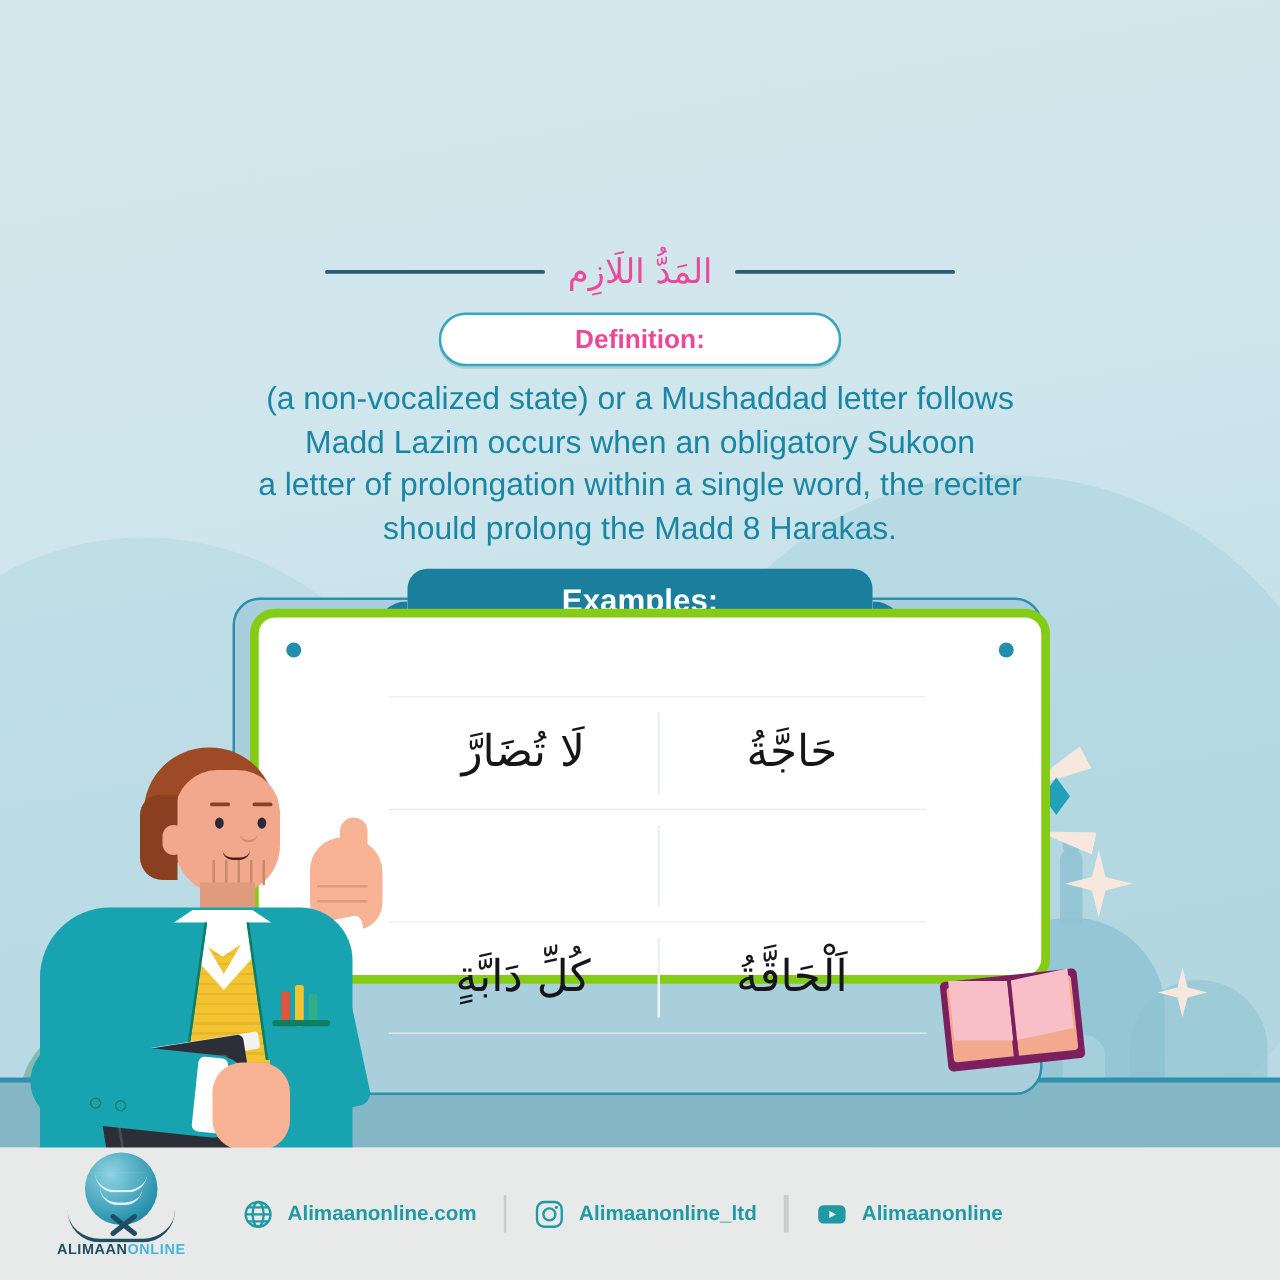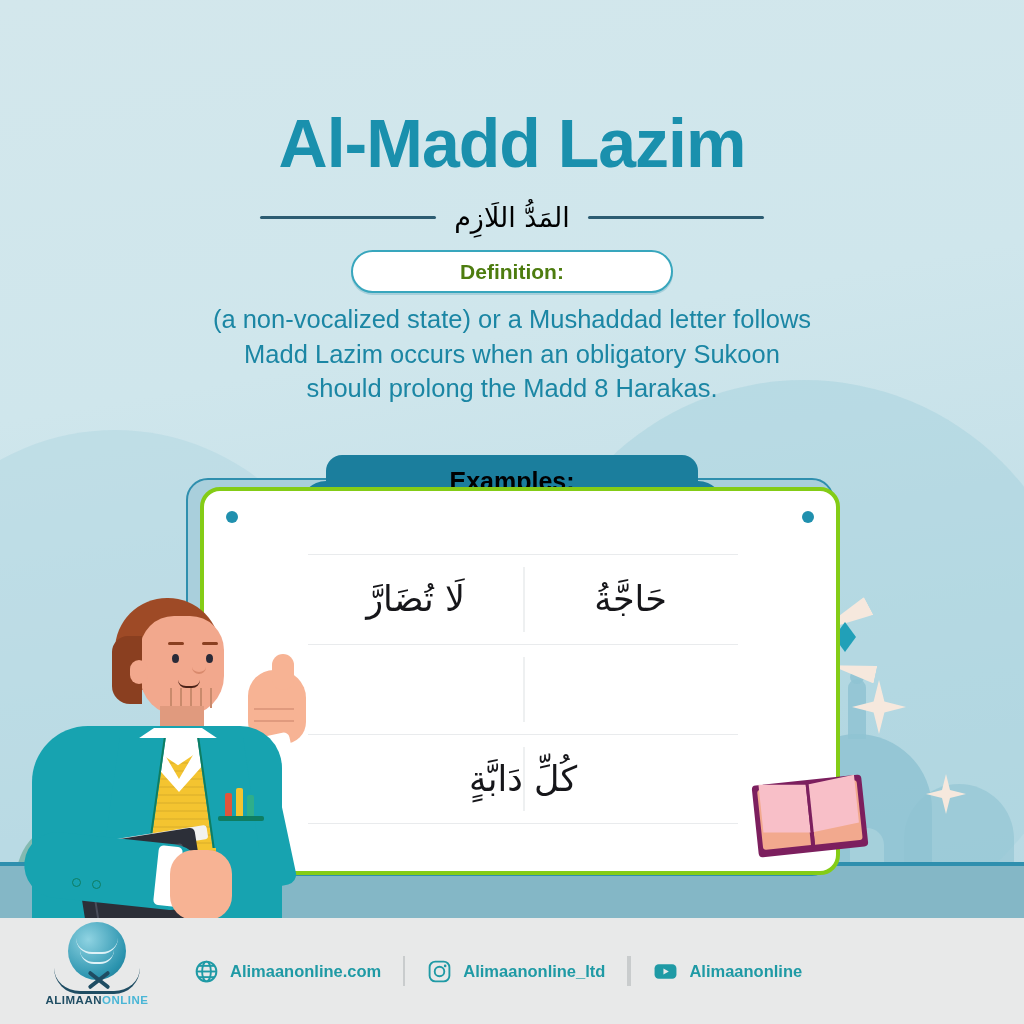--- a/index.html
+++ b/index.html
@@ -84,67 +84,67 @@
     font-size:68px; font-weight:bold; letter-spacing:-1px;
     color:#1a90ad;
   }
   .subtitle-row {
     position:absolute; top:196px; left:0; width:100%;
     display:flex; align-items:center; justify-content:center; gap:18px;
   }
   .rule { width:176px; height:3px; background:#2c5c72; border-radius:2px; }
   .subtitle-ar {
     font-family:"DejaVu Sans", sans-serif;
-    font-size:27px; color:#000000; direction:rtl;
+    font-size:27px; color:#ec4899; direction:rtl;
     line-height:1.6;
     text-align:right;
   }
 
   .def-pill {
     position:absolute; top:250px; left:50%; transform:translateX(-50%);
     width:322px; height:43px; background:#ffffff;
     border:2px solid #38a6bd; border-radius:22px;
     display:flex; align-items:center; justify-content:center;
-    font-size:21px; font-weight:bold; color:#4d7c0f;
+    font-size:21px; font-weight:bold; color:#ec4899;
     box-shadow:0 2px 0 rgba(43,140,165,.25);
   }
 
   .definition {
     position:absolute; top:302px; left:50%; transform:translateX(-50%);
     width:800px; text-align:center;
     font-size:25.5px; line-height:1.36; color:#1b86a4;
   }
   .definition div { white-space:nowrap; }
 
   
   .card-shadow {
     position:absolute; left:186px; top:478px;
     width:648px; height:398px;
     background:#a9cfdc; border:2px solid #2f8fae;
     border-radius:22px;
   }
   .card {
     position:absolute; left:200px; top:487px;
-    width:640px; height:388px;
-    background:#ffffff; border:4px solid #84cc16;
+    width:640px; height:300px;
+    background:#ffffff; border:7px solid #84cc16;
     border-radius:20px;
   }
   .card-dot {
     position:absolute; width:12px; height:12px; border-radius:50%;
     background:#2090ae;
   }
   .dot-l { left:22px; top:20px; }
   .dot-r { right:22px; top:20px; }
 
   .tab {
     position:absolute; left:50%; transform:translateX(-50%);
     top:455px; width:372px; height:52px;
     background:#1b7e9d; border-radius:16px 16px 0 0;
     display:flex; align-items:center; justify-content:center;
-    font-size:25px; font-weight:bold; color:#000000;
+    font-size:25px; font-weight:bold; color:#ffffff;
   }
   .tab::before, .tab::after {
     content:""; position:absolute; bottom:0;
     width:26px; height:26px; background:#1b7e9d;
   }
   .tab::before { left:-26px; clip-path:path("M26,0 A26,26 0 0,0 0,26 L26,26 Z"); }
   .tab::after  { right:-26px; clip-path:path("M0,0 A26,26 0 0,1 26,26 L0,26 Z"); }
 
   .rows { position:absolute; left:104px; top:63px; width:430px; }
   .ex-row {
@@ -282,33 +282,33 @@
     <div class="ray ray2"></div>
     <div class="ray ray3"></div>
     <div class="diamond-teal"></div>
     <div class="sparkle sp1"></div>
     <div class="sparkle sp2"></div>
     <div class="sparkle sp3"></div>
     <div class="sparkle sp4"></div>
     <div class="sparkle-left"></div>
   </div>
 
-  <h1 class="title">Al-Madd Lazim</h1>
 
   <div class="subtitle-row">
     <span class="rule"></span>
     <span class="subtitle-ar">المَدُّ اللَازِم</span>
     <span class="rule"></span>
   </div>
 
   <div class="def-pill">Definition:</div>
 
   <div class="definition">
     <div>(a non-vocalized state) or a Mushaddad letter follows</div>
     <div>Madd Lazim occurs when an obligatory Sukoon</div>
+    <div>a letter of prolongation within a single word, the reciter</div>
     <div>should prolong the Madd 8 Harakas.</div>
   </div>
 
   <div class="desk-top"></div>
   <div class="desk">
     
     
   </div>
 
   <div class="card-shadow"></div>
@@ -323,20 +323,21 @@
         <div class="ex-cell">لَا تُضَارَّ</div>
         <div class="ex-divider"></div>
         <div class="ex-cell">حَاجَّةُ</div>
       </div>
       <div class="ex-row">
         <div class="ex-divider"></div>
       </div>
       <div class="ex-row">
         <div class="ex-cell">كُلِّ دَابَّةٍ</div>
         <div class="ex-divider"></div>
+        <div class="ex-cell">اَلْحَاقَّةُ</div>
       </div>
     </div>
   </div>
 
   <div class="book">
     <div class="cover"></div>
     <div class="pgL"></div>
     <div class="pgR"></div>
     <div class="topL"></div>
     <div class="topR"></div>

